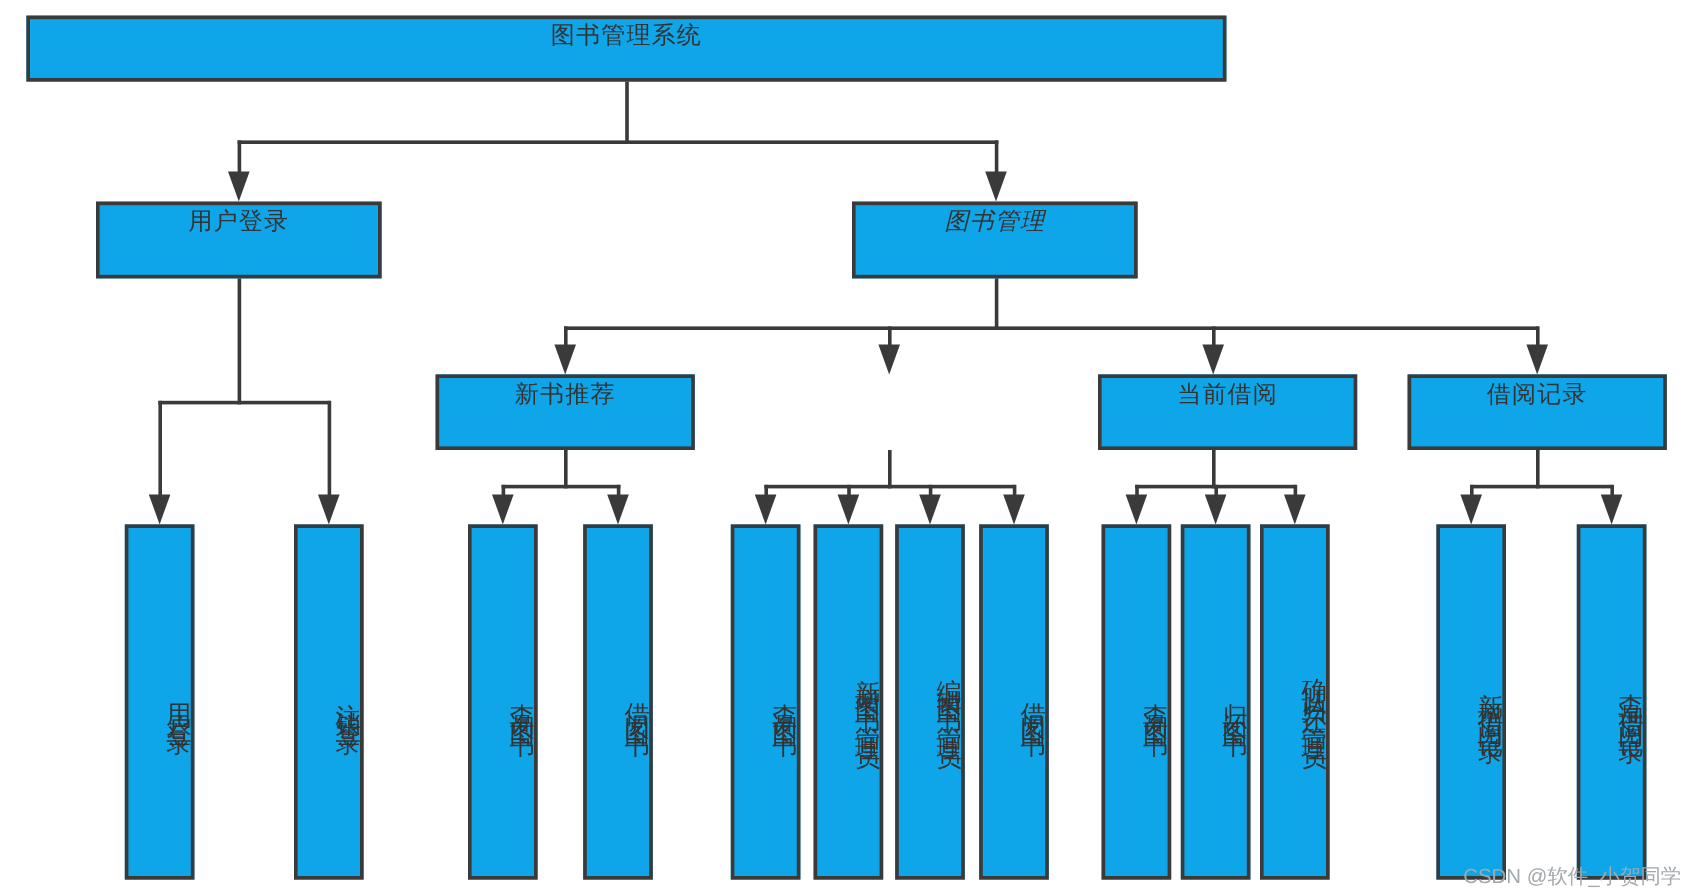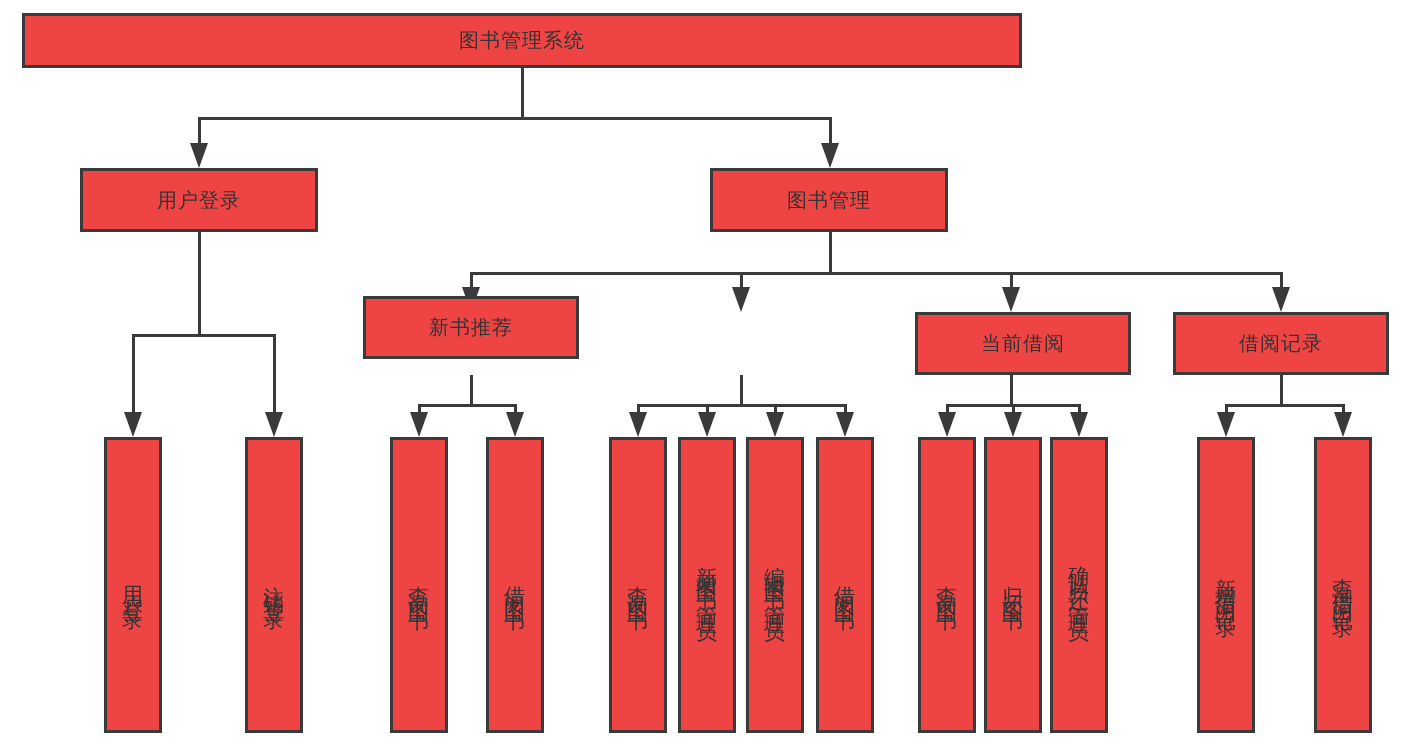--- a/index.html
+++ b/index.html
@@ -7,23 +7,22 @@
     position:relative;
     width:1405px;height:747px;
     background:#ffffff;
     font-family:"Liberation Sans", sans-serif;
     overflow:hidden;
   }
   .box{
     position:absolute;
     box-sizing:border-box;
     border:3px solid #3a3a3a;
-    background:#ef4444;
+    background:#0ea5e9;
     display:flex;
-    align-items:center;
     justify-content:center;
     color:#333333;
   }
   .hlabel{
     font-size:20px;
     letter-spacing:1px;
     color:#333333;
     white-space:nowrap;
   }
   .vbox{
@@ -65,21 +64,21 @@
   <div class="vl" style="left:521px;top:68px;height:50px;"></div>
   <div class="hl" style="left:198px;top:117px;width:634px;"></div>
   <div class="vl" style="left:198px;top:117px;height:30px;"></div>
   <div class="arr" style="left:190px;top:143px;"></div>
   <div class="vl" style="left:829px;top:117px;height:30px;"></div>
   <div class="arr" style="left:821px;top:143px;"></div>
 
   <div class="box" style="left:80px;top:168px;width:238px;height:64px;">
     <span class="hlabel">用户登录</span>
   </div>
-  <div class="box" style="left:710px;top:168px;width:238px;height:64px;">
+  <div class="box" style="left:710px;top:168px;width:238px;height:64px;font-style:italic;">
     <span class="hlabel">图书管理</span>
   </div>
 
   <div class="vl" style="left:198px;top:232px;height:105px;"></div>
   <div class="hl" style="left:132px;top:334px;width:143px;"></div>
   <div class="vl" style="left:132px;top:334px;height:82px;"></div>
   <div class="vl" style="left:273px;top:334px;height:82px;"></div>
   <div class="arr" style="left:124px;top:412px;"></div>
   <div class="arr" style="left:265px;top:412px;"></div>
 
@@ -87,21 +86,21 @@
   <div class="hl" style="left:470px;top:272px;width:812px;"></div>
   <div class="vl" style="left:470px;top:272px;height:18px;"></div>
   <div class="vl" style="left:740px;top:272px;height:18px;"></div>
   <div class="vl" style="left:1010px;top:272px;height:18px;"></div>
   <div class="vl" style="left:1280px;top:272px;height:18px;"></div>
   <div class="arr" style="left:462px;top:287px;"></div>
   <div class="arr" style="left:732px;top:287px;"></div>
   <div class="arr" style="left:1002px;top:287px;"></div>
   <div class="arr" style="left:1272px;top:287px;"></div>
 
-  <div class="box" style="left:363px;top:296px;width:216px;height:63px;">
+  <div class="box" style="left:363px;top:312px;width:216px;height:63px;">
     <span class="hlabel">新书推荐</span>
   </div>
   <div class="box" style="left:903px;top:312px;width:216px;height:63px;margin-left:12px;">
     <span class="hlabel">当前借阅</span>
   </div>
   <div class="box" style="left:1173px;top:312px;width:216px;height:63px;">
     <span class="hlabel">借阅记录</span>
   </div>
 
   <div class="vl" style="left:470px;top:375px;height:32px;"></div>
@@ -175,14 +174,15 @@
     <span class="vlabel">确认归还（管理员）</span>
   </div>
 
   <div class="box vbox" style="left:1197px;top:437px;width:58px;height:296px;">
     <span class="vlabel">新增借阅记录</span>
   </div>
   <div class="box vbox" style="left:1314px;top:437px;width:58px;height:296px;">
     <span class="vlabel">查询借阅记录</span>
   </div>
 
+  <div class="watermark">CSDN @软件_小贺同学</div>
 
 </div>
 
 </body></html>

